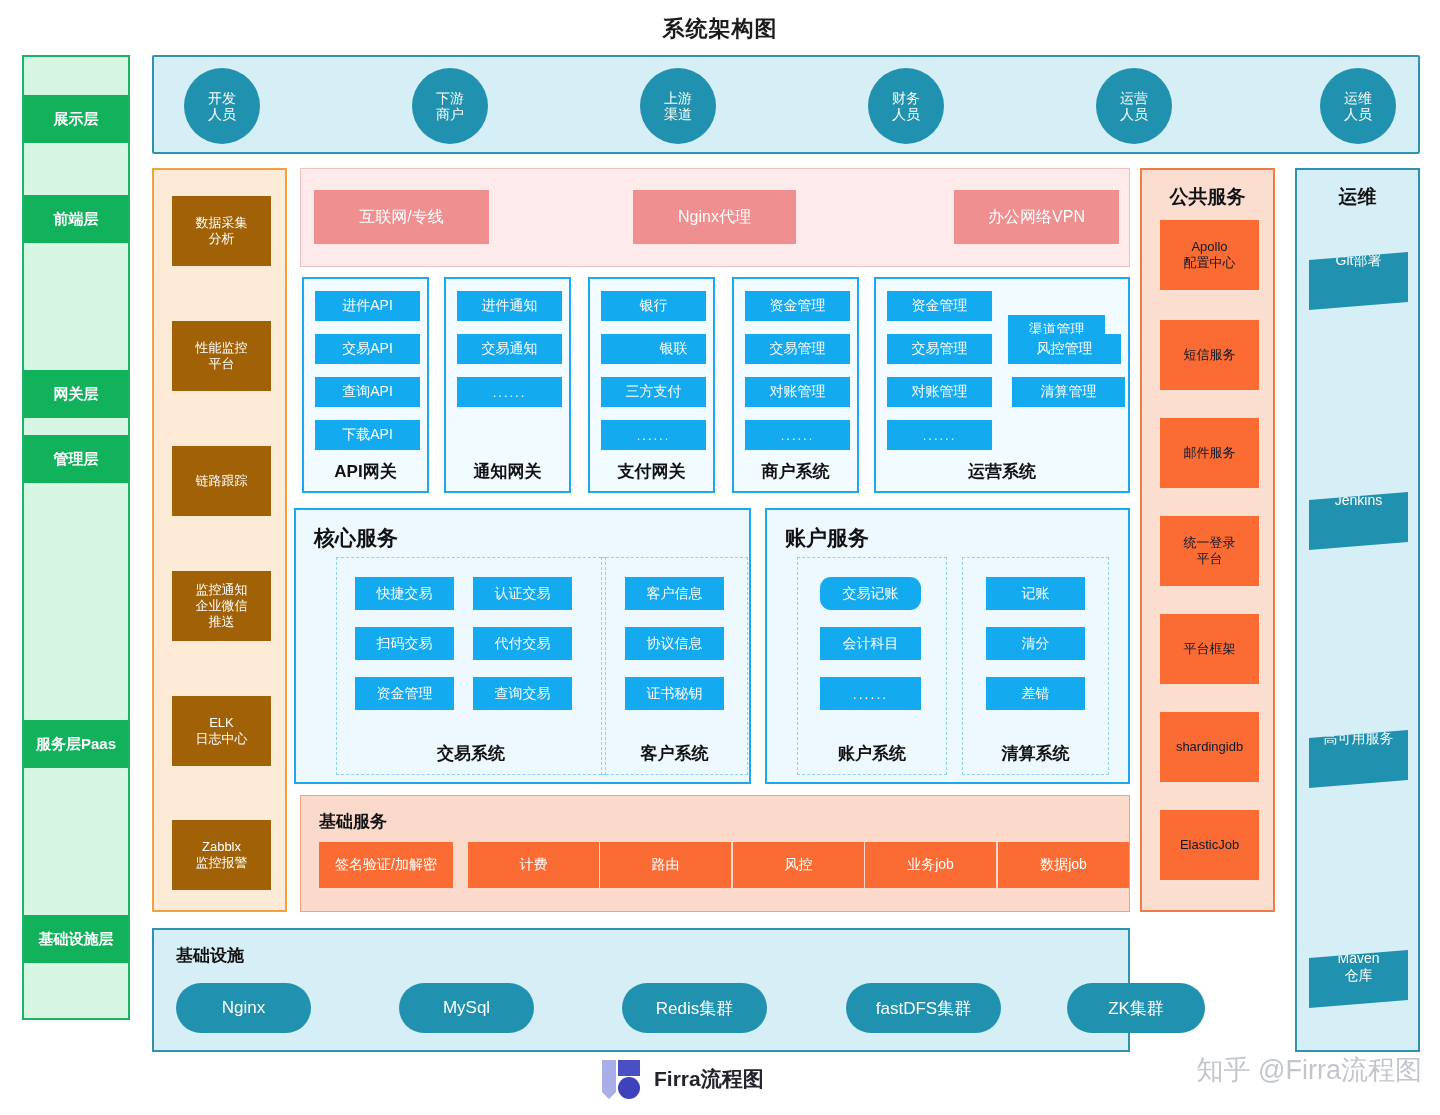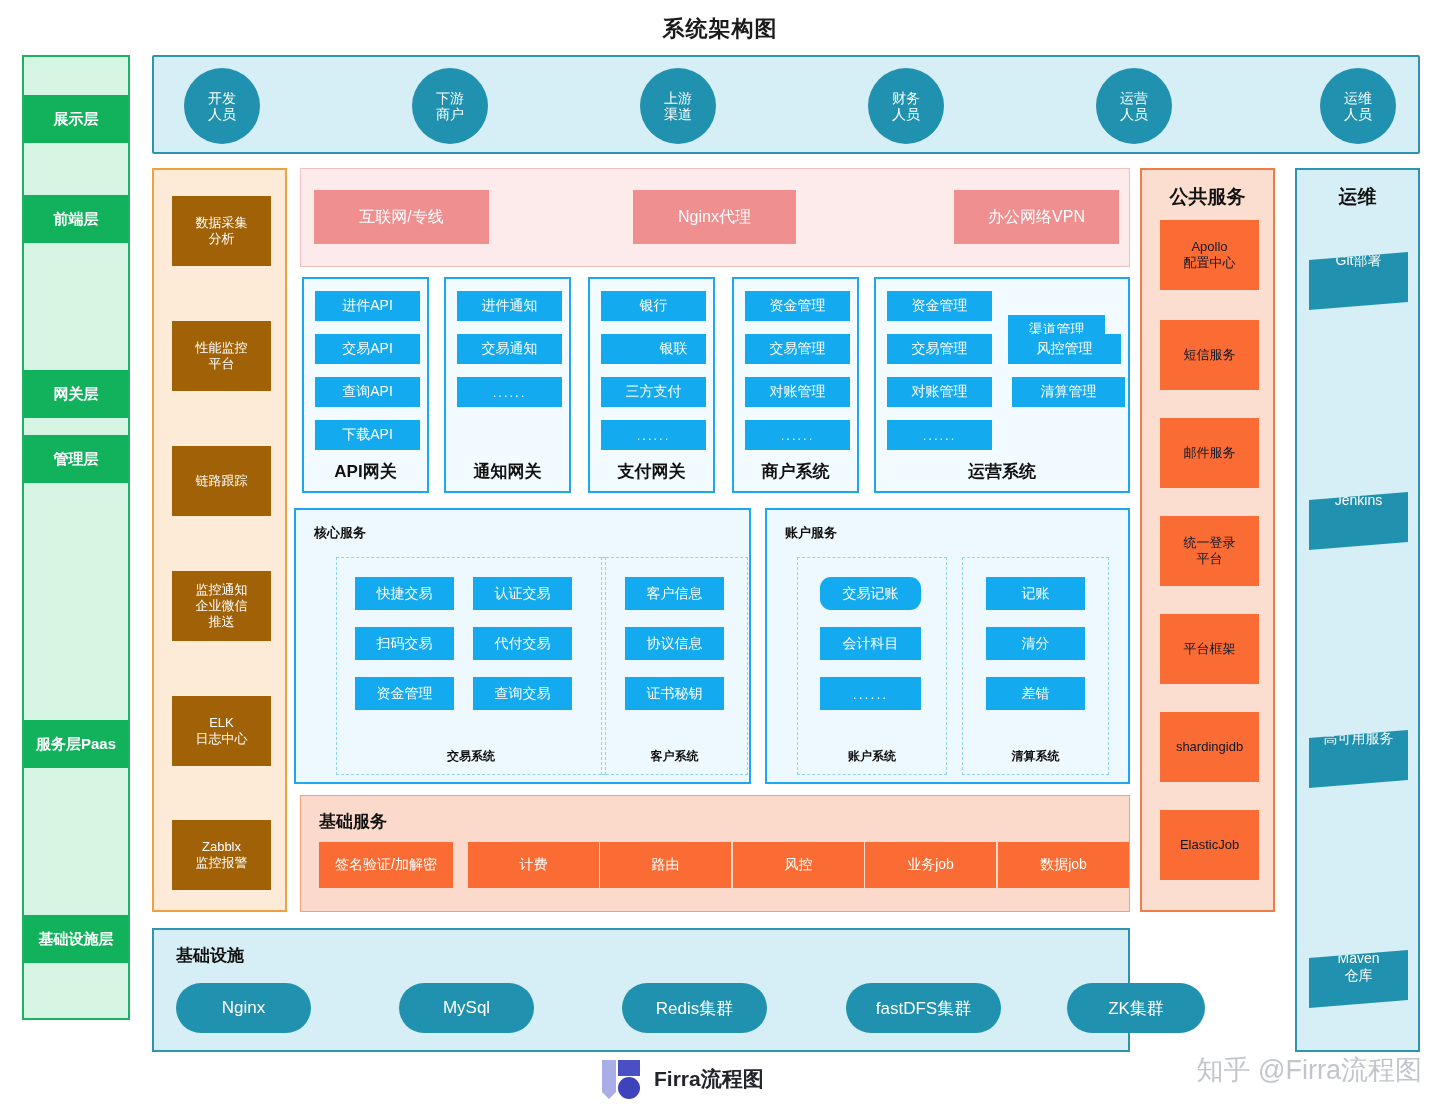--- a/index.html
+++ b/index.html
@@ -82,33 +82,33 @@
     font-size:17px; font-weight:bold; color:#111;
   }
   .dots { letter-spacing:2px; font-size:13px; }
 
   
   .svc-group {
     position:absolute; top:508px; height:276px;
     background:#eef9ff; border:2px solid #1ca7ef;
   }
   .svc-group > .panel-title {
-    position:absolute; left:18px; top:14px; font-size:13px;
+    position:absolute; left:18px; top:14px; font-size:21px;
   }
   .sub-sys {
     position:absolute; top:47px;
     border:1px dashed #8fd3f2; background:transparent;
   }
   .sub-item {
     position:absolute; height:33px; background:#13aaf0; color:#fff;
     font-size:14px; display:flex; align-items:center; justify-content:center;
   }
   .sub-label {
     position:absolute; bottom:9px; left:0; width:100%; text-align:center;
-    font-size:12px; font-weight:bold; color:#111;
+    font-size:17px; font-weight:bold; color:#111;
   }
 
   
   #basic-band {
     left:300px; top:795px; width:830px; height:117px;
     background:#fbd9cb; border:1px solid #f4a07c;
   }
   #basic-band > .panel-title { position:absolute; left:18px; top:14px; font-size:17px; }
   .basic-box {
     position:absolute; top:46px; height:46px;

